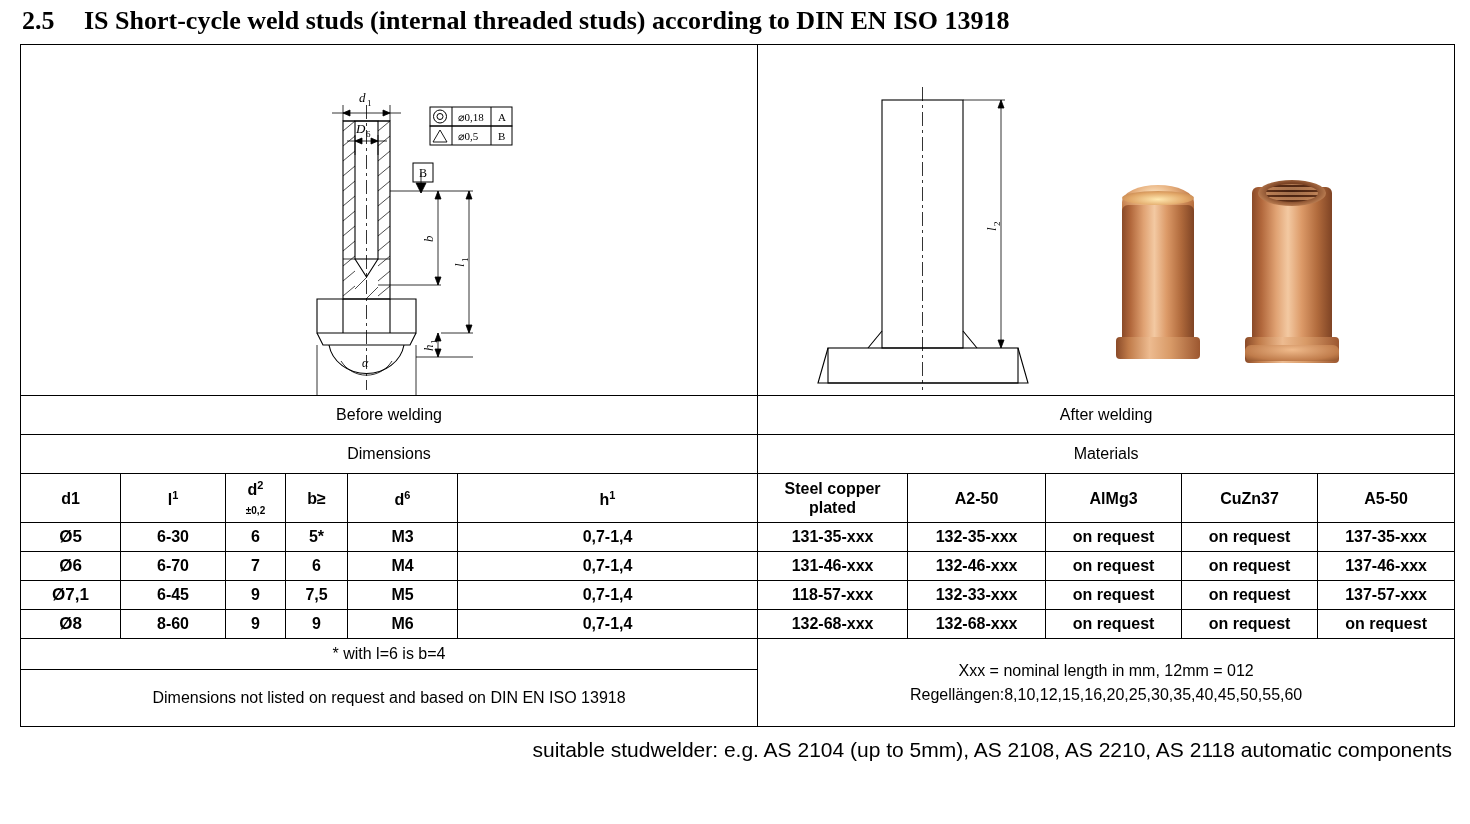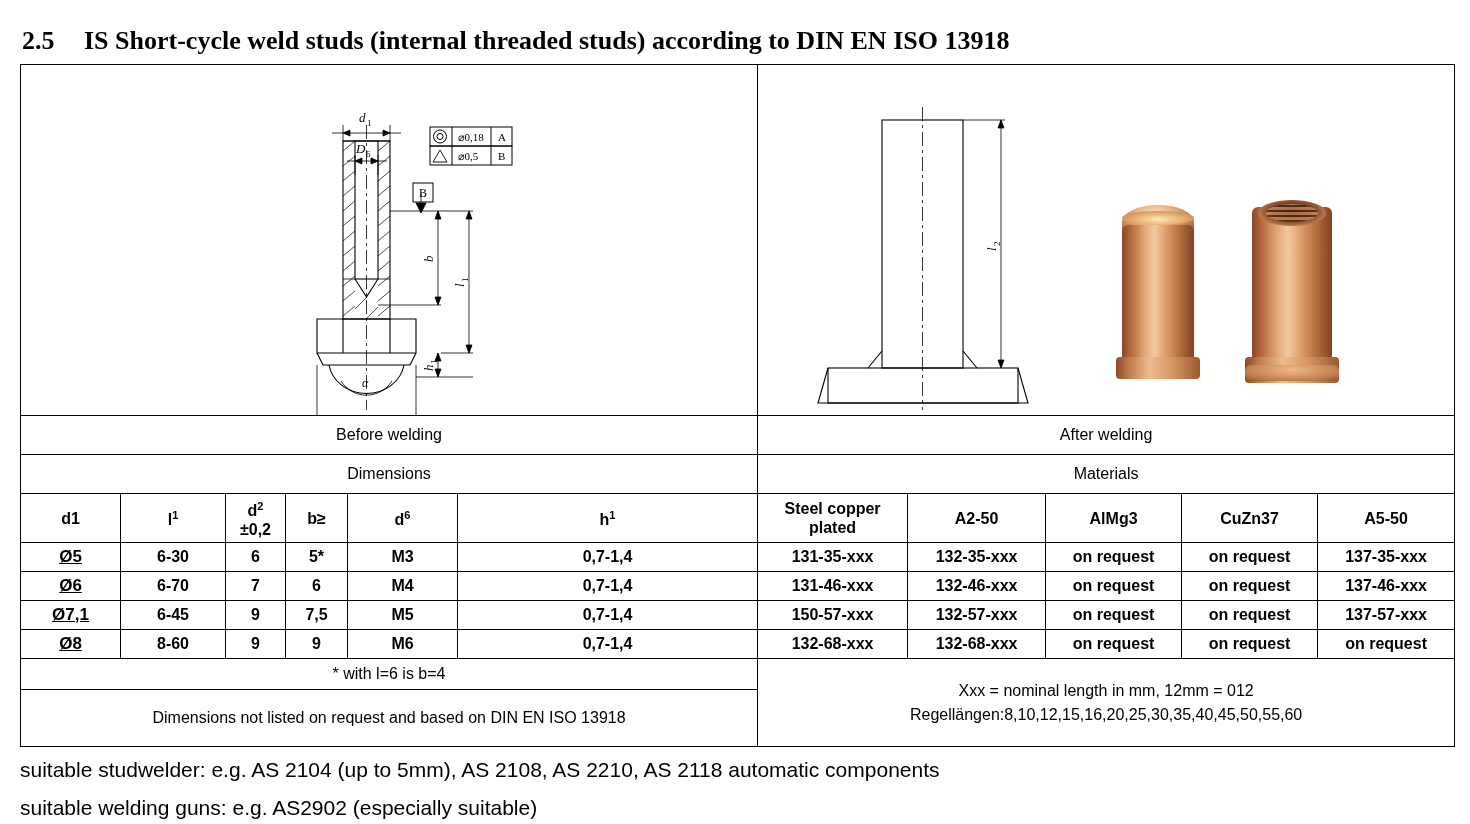--- a/index.html
+++ b/index.html
@@ -22,21 +22,20 @@
     padding: 0 18px;
   }
   
   .heading {
     font-family: "Liberation Serif", serif;
     font-weight: bold;
     font-size: 26px;
     line-height: 34px;
     padding: 4px 0 6px 4px;
     white-space: nowrap;
-    margin-top: 20px;
   }
   .heading .num {
     display: inline-block;
     min-width: 62px;
   }
   
   table.main {
     border-collapse: collapse;
     table-layout: fixed;
     width: 1434px;
@@ -64,51 +63,51 @@
     font-weight: bold;
     font-size: 16px;
     height: 46px;
     line-height: 19px;
   }
   .hdr-sub {
     font-size: 11px;
     vertical-align: super;
   }
   .sub {
-    font-size: 16px;
+    font-size: 10px;
   }
   .row td {
     height: 26px;
     font-size: 17px;
     font-weight: bold;
   }
   .row td.first {
     font-weight: bold;
     font-size: 17px;
-    text-decoration: underline;
   }
   .note {
     height: 28px;
     font-size: 17px;
     border-radius: 11px;
   }
   .note2 {
     height: 54px;
     font-size: 16px;
     line-height: 24px;
   }
   .note2 .l2 {
     display: block;
   }
   
   .footer-line {
     font-size: 21px;
     line-height: 30px;
     padding: 8px 0 0 2px;
     white-space: nowrap;
+    text-align: right;
   }
   
   .drawing {
     position: absolute;
     left: 0; top: 0;
     width: 100%; height: 100%;
   }
   .drawing svg { display: block; }
   
   .photo-wrap {
@@ -439,22 +438,22 @@
       <td>on request</td>
       <td>137-46-xxx</td>
     </tr>
     <tr class="row">
       <td class="first">Ø7,1</td>
       <td>6-45</td>
       <td>9</td>
       <td>7,5</td>
       <td>M5</td>
       <td>0,7-1,4</td>
-      <td>150-57-xxx</td>
-      <td>132-57-xxx</td>
+      <td>118-57-xxx</td>
+      <td>132-33-xxx</td>
       <td>on request</td>
       <td>on request</td>
       <td>137-57-xxx</td>
     </tr>
     <tr class="row">
       <td class="first">Ø8</td>
       <td>8-60</td>
       <td>9</td>
       <td>9</td>
       <td>M6</td>
@@ -473,15 +472,14 @@
         <span class="l2">Regellängen:8,10,12,15,16,20,25,30,35,40,45,50,55,60</span>
       </td>
     </tr>
     <tr>
       <td class="note2" colspan="6">Dimensions not listed on request and based on DIN EN ISO 13918</td>
     </tr>
   </tbody>
     </table>
 
   <div class="footer-line">suitable studwelder: e.g. AS 2104 (up to 5mm), AS 2108, AS 2210, AS 2118 automatic components</div>
-  <div class="footer-line">suitable welding guns: e.g. AS2902 (especially suitable)</div>
 
 </div>
 
 </body></html>

